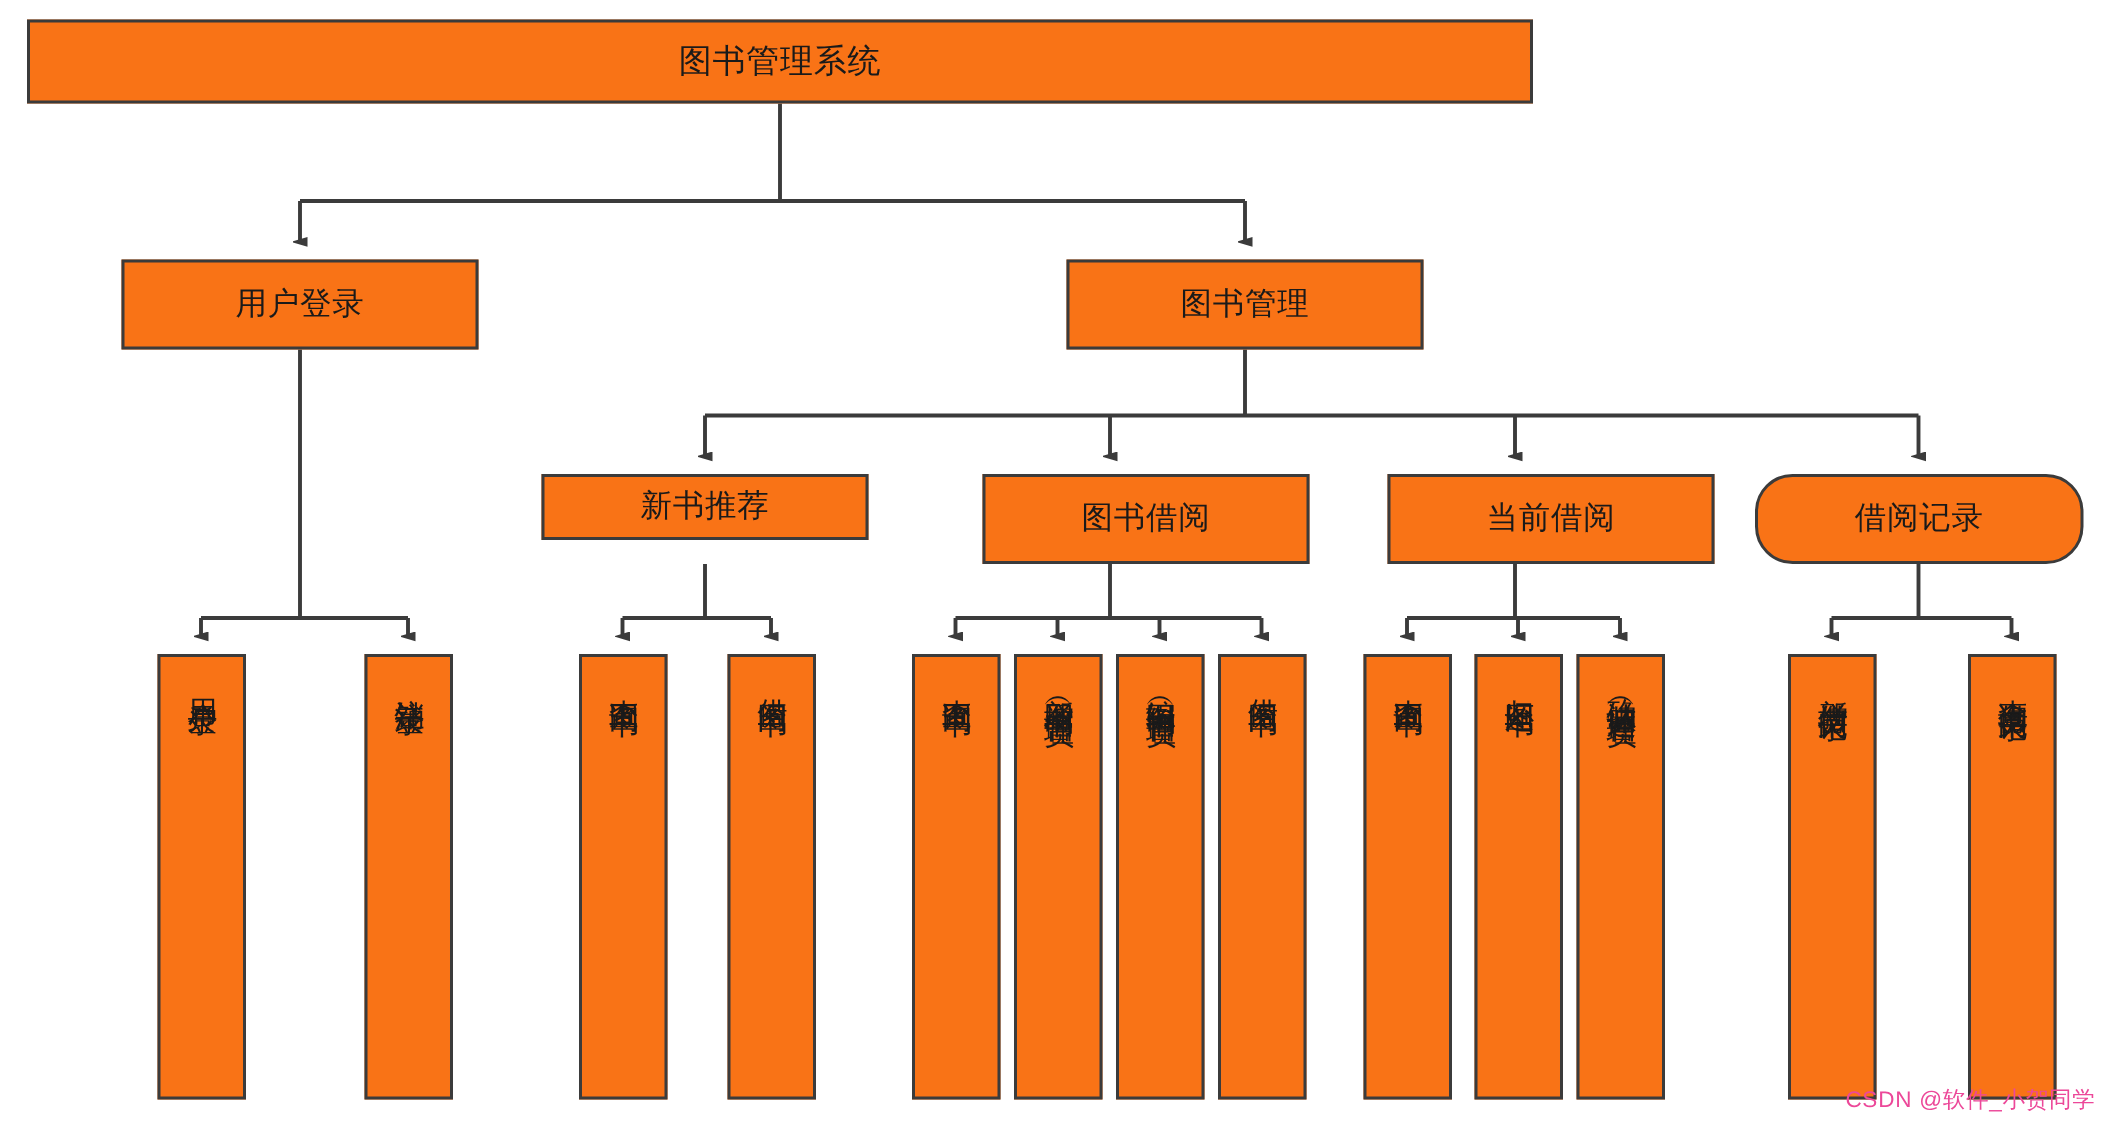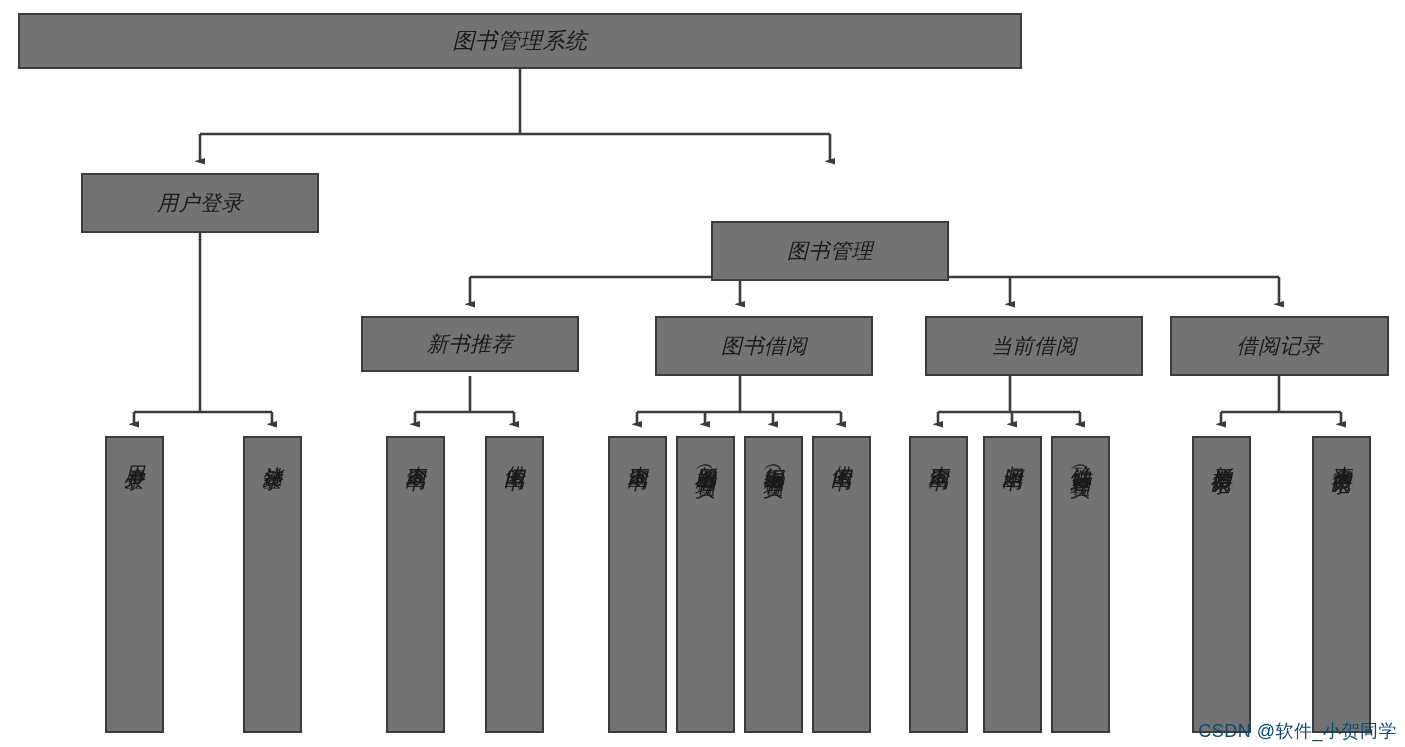--- a/index.html
+++ b/index.html
@@ -22,27 +22,26 @@
     position: absolute;
     left: 0;
     top: 0;
     width: 1405px;
     height: 747px;
     pointer-events: none;
   }
   .node {
     position: absolute;
     box-sizing: border-box;
-    background: #737373;
+    background: #f97316;
     border: 2px solid #3b3b3b;
     display: flex;
     align-items: center;
     justify-content: center;
     color: #1a1a1a;
-    font-style: italic;
   }
   .node-label {
     display: block;
     text-align: center;
     line-height: 1.18;
     white-space: pre-wrap;
   }
   
   .node.horiz .node-label {
     font-size: 21px;
@@ -62,22 +61,22 @@
     text-orientation: upright;
     font-size: 20px;
     letter-spacing: 2px;
     line-height: 1;
     max-height: 272px;
   }
   #watermark {
     position: absolute;
     right: 8px;
     bottom: 4px;
-    font-size: 18px;
-    color: #0c4a6e;
+    font-size: 15px;
+    color: #ec4899;
     letter-spacing: 0.5px;
     white-space: nowrap;
   }
 </style>
 </head>
 <body>
 
 <div id="canvas">
 
   <svg id="edges" viewBox="0 0 1405 747" width="1405" height="747" aria-hidden="true">
@@ -124,36 +123,36 @@
   </svg>
 
   <div class="node horiz root" id="node-root" style="left: 18px; top: 13px; width: 1004px; height: 56px;">
     <span class="node-label">图书管理系统</span>
   </div>
 
   <div id="level2-nodes">
       <div class="node horiz" style="left: 81px; top: 173px; width: 238px; height: 60px;">
         <span class="node-label">用户登录</span>
       </div>
-      <div class="node horiz" style="left: 711px; top: 173px; width: 238px; height: 60px; margin-top: 48px;">
+      <div class="node horiz" style="left: 711px; top: 173px; width: 238px; height: 60px;">
         <span class="node-label">图书管理</span>
       </div>
     </div>
 
   <div id="level3-nodes">
-      <div class="node horiz" style="left: 361px; top: 316px; width: 218px; height: 56px;">
+      <div class="node horiz" style="left: 361px; top: 316px; width: 218px; height: 44px;">
         <span class="node-label">新书推荐</span>
       </div>
       <div class="node horiz" style="left: 631px; top: 316px; width: 218px; height: 60px; margin-left: 24px;">
         <span class="node-label">图书借阅</span>
       </div>
       <div class="node horiz" style="left: 901px; top: 316px; width: 218px; height: 60px; margin-left: 24px;">
         <span class="node-label">当前借阅</span>
       </div>
-      <div class="node horiz" style="left: 1170px; top: 316px; width: 219px; height: 60px;">
+      <div class="node horiz" style="left: 1170px; top: 316px; width: 219px; height: 60px; border-radius: 25px;">
         <span class="node-label">借阅记录</span>
       </div>
     </div>
 
   <div id="leaf-nodes">
       <div class="node leaf" style="left: 105px; top: 436px; width: 59px; height: 297px;">
         <span class="node-label">用户登录</span>
       </div>
       <div class="node leaf" style="left: 243px; top: 436px; width: 59px; height: 297px;">
         <span class="node-label">注销登录</span>

